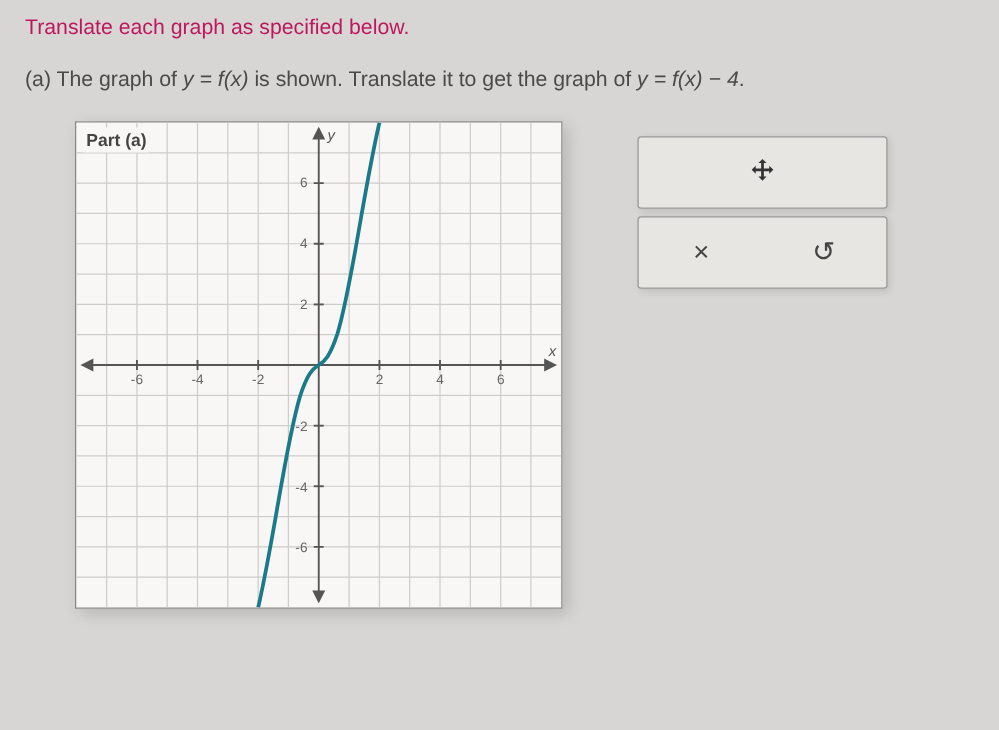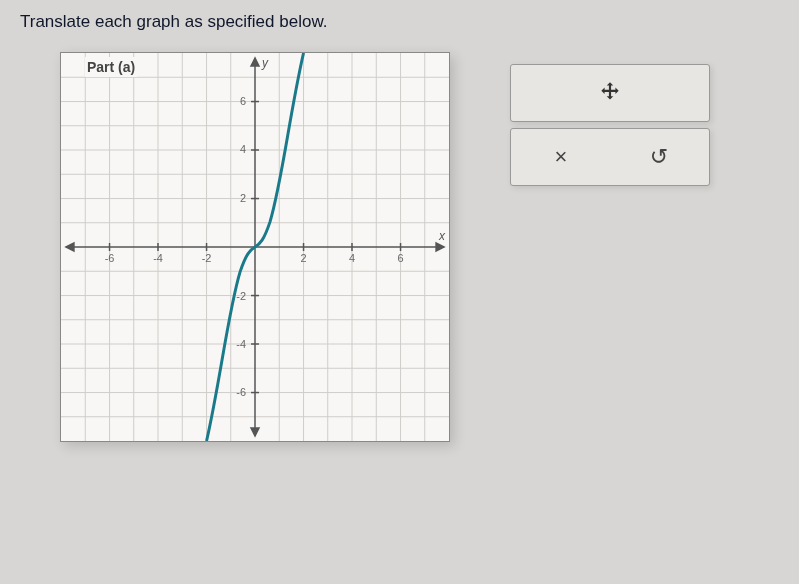--- a/index.html
+++ b/index.html
@@ -6,21 +6,21 @@
     body {
       font-family: Arial, sans-serif;
       background: #d8d6d4;
       width: 799px;
       height: 584px;
       padding: 12px 20px;
       color: #4a4a4a;
     }
     .instruction {
       font-size: 17px;
-      color: #0f172a;
+      color: #be185d;
       margin-bottom: 18px;
       font-weight: 500;
     }
     .parts {
       font-size: 17px;
       color: #4a4a4a;
       line-height: 1.6;
       margin-bottom: 20px;
     }
     .parts p { margin-bottom: 2px; }
@@ -35,21 +35,21 @@
       position: relative;
       width: 390px;
       height: 390px;
       background: #f8f7f5;
       border: 1px solid #888;
       box-shadow: 4px 4px 12px rgba(0,0,0,0.15);
     }
     .part-label {
       position: absolute;
       top: 4px;
-      left: 24px;
+      left: 6px;
       font-size: 14px;
       color: #444;
       font-weight: bold;
       z-index: 10;
       background: #f8f7f5;
       padding: 2px;
     }
     .graph-svg {
       width: 100%;
       height: 100%;
@@ -84,20 +84,24 @@
       cursor: pointer;
     }
     .move-icon svg { width: 26px; height: 26px; }
   </style>
 </head>
 <body>
 
 <div class="instruction">Translate each graph as specified below.</div>
 
 <div class="parts">
+  <p>
+    <span>(a)</span>
+    <span>The graph of </span><span class="math-i"><i>y</i> = <i>f</i>(<i>x</i>)</span><span> is shown. Translate it to get the graph of </span><span class="math-i"><i>y</i> = <i>f</i>(<i>x</i>) − 4</span><span>.</span>
+  </p>
 </div>
 
 <div class="content-row">
   <div class="graph-container">
     <div class="part-label">Part (a)</div>
     <svg class="graph-svg" viewBox="0 0 390 390">
 
       <g stroke="#cfcdc9" stroke-width="1">
 
         <line x1="24.4" y1="0" x2="24.4" y2="390"></line>

